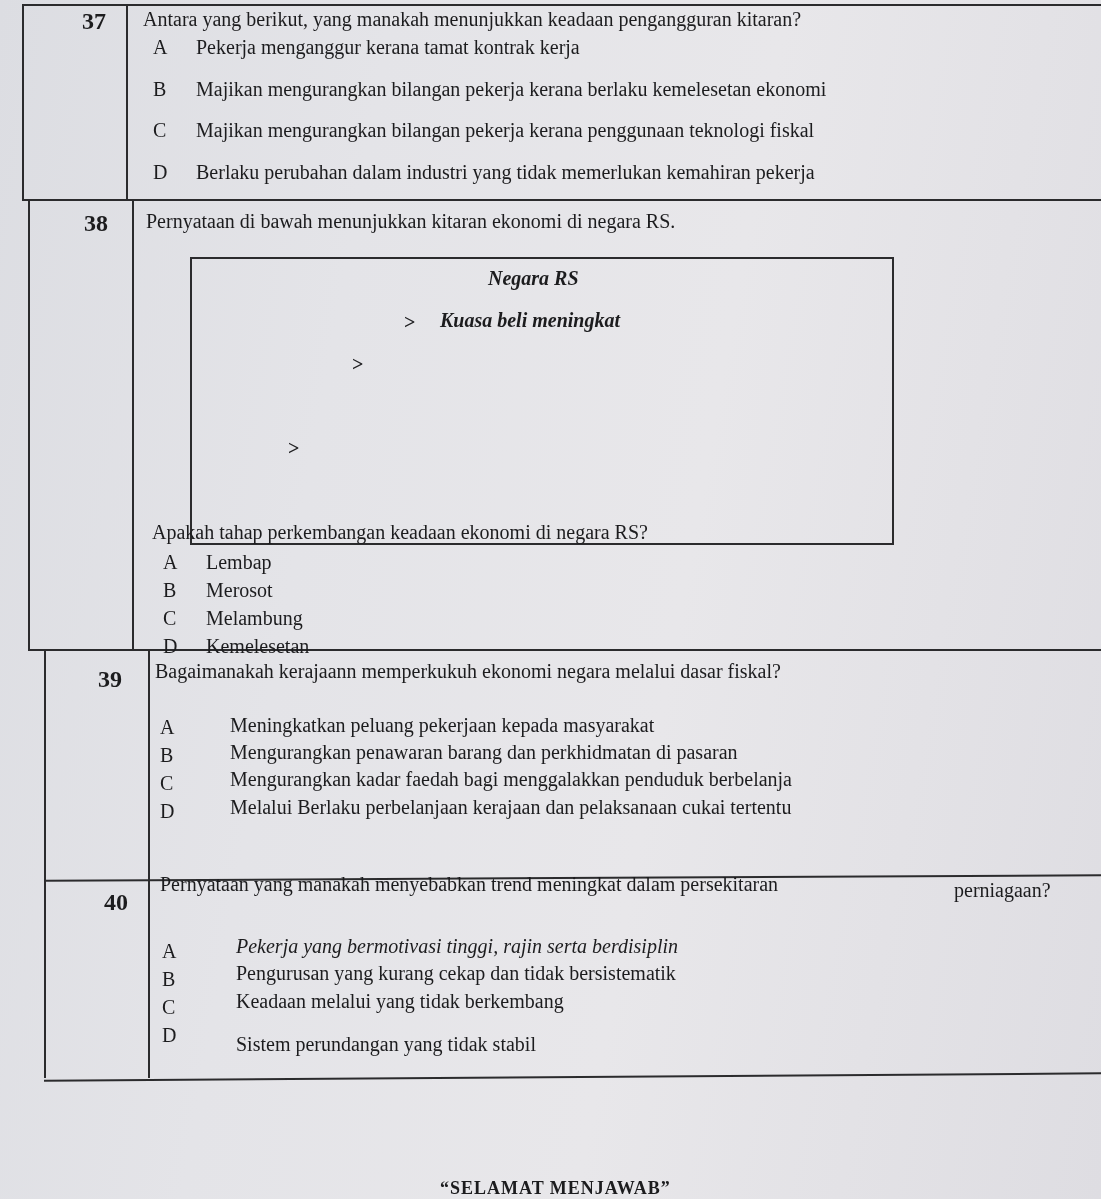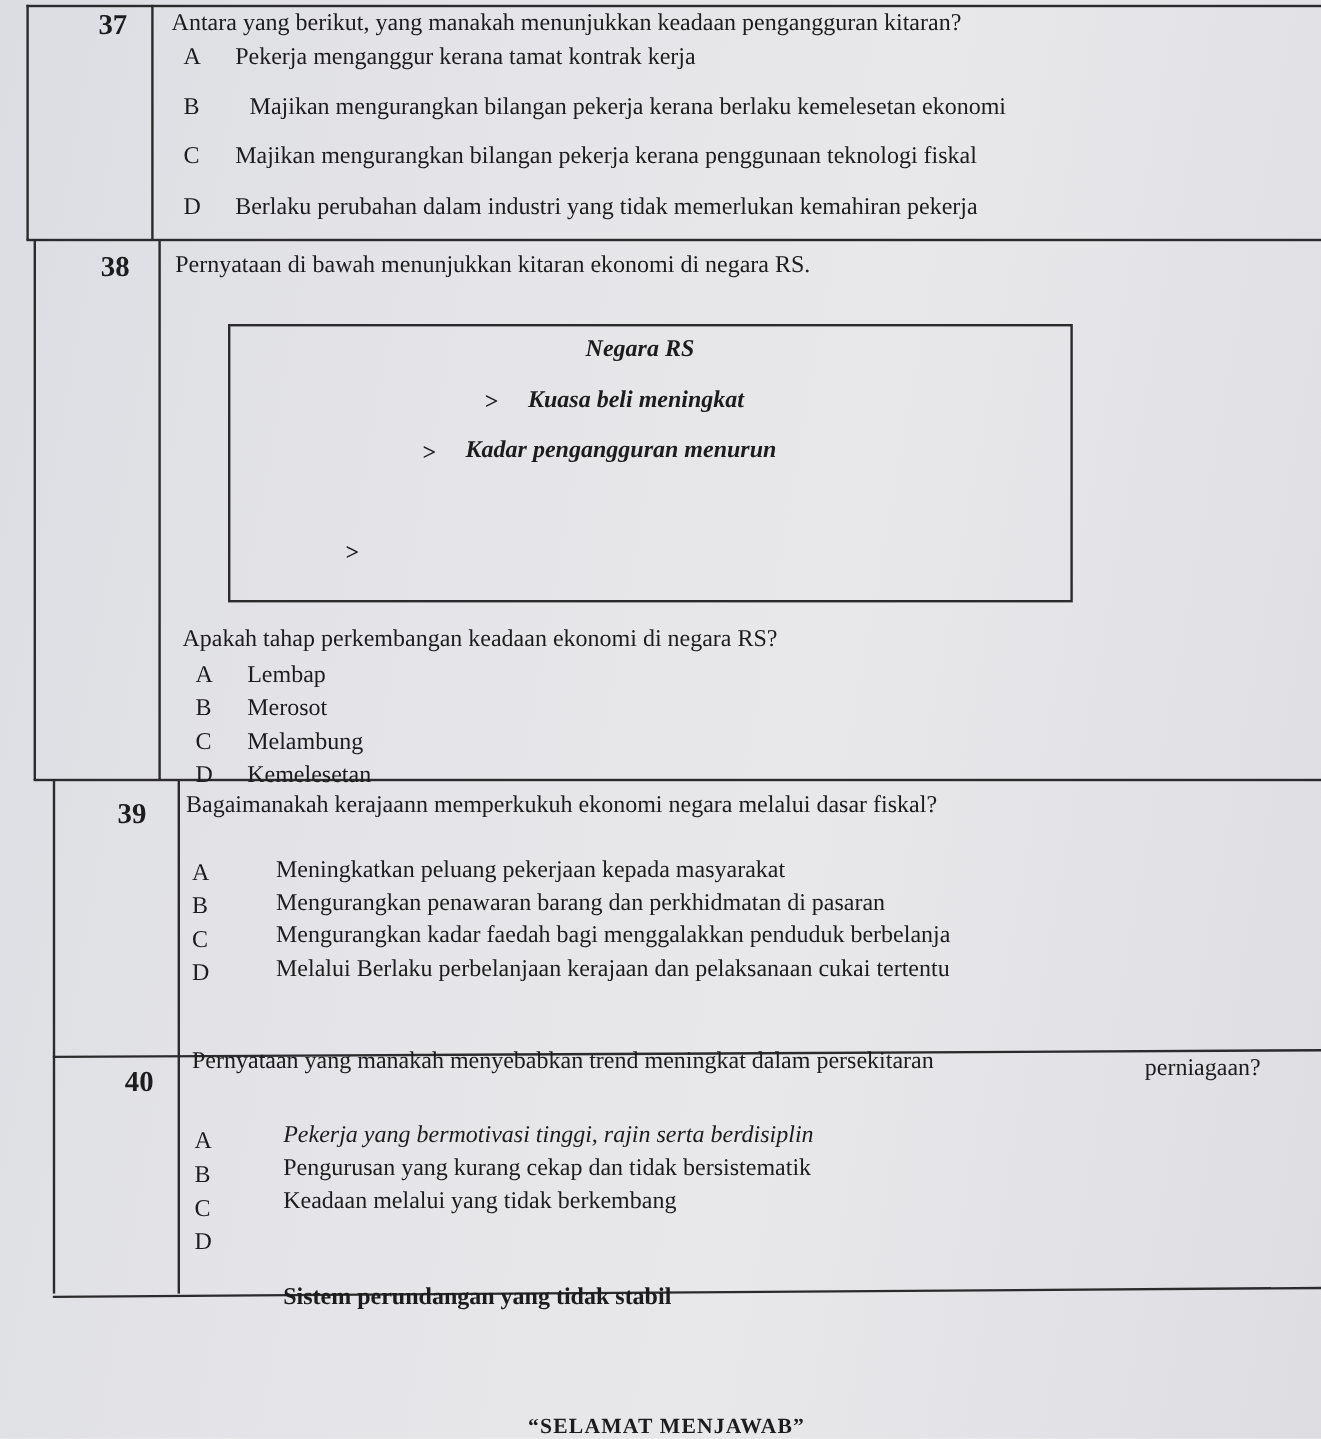--- a/index.html
+++ b/index.html
@@ -8,21 +8,21 @@
     background: linear-gradient(100deg, #dcdde2 0%, #e4e4e8 30%, #e8e7ea 60%, #dedde2 100%);
     font-family: "Liberation Serif", "DejaVu Serif", serif;
     color:#1c1c1e;
   }
   .line-h { position:absolute; height:2px; background:#2b2b2d; }
   .line-v { position:absolute; width:2px; background:#2b2b2d; }
   .num { position:absolute; font-weight:bold; font-size:24px;margin-left:48px; }
   .txt { position:absolute; font-size:20px; white-space:nowrap; }
   .opt-letter { position:absolute; font-size:20px; }
   .box {
-    position:absolute; left:190px; top:270px; width:704px; height:232px;
+    position:absolute; left:190px; top:257px; width:704px; height:288px;
     border:2px solid #2b2b2d; box-sizing:border-box;
   }
   .box .it { position:absolute; font-style:italic; font-weight:bold; font-size:20px; white-space:nowrap; }
   .footer { position:absolute; left:440px; top:1178px; font-weight:bold; font-size:18px; letter-spacing:1px; }
 </style>
 </head>
 <body>
 
 <div class="line-h" style="left:22px; top:4px; width:1079px;"></div>
 <div class="line-v" style="left:22px; top:4px; height:196px;"></div>
@@ -34,34 +34,33 @@
 <div class="line-h" style="left:22px; top:199px; width:1079px;"></div>
 <div class="line-h" style="left:28px; top:649px; width:1073px;"></div>
 <div class="line-h" style="left:44px; top:877px; width:1057px; transform:rotate(-0.3deg);"></div>
 <div class="line-h" style="left:44px; top:1076px; width:1057px; transform:rotate(-0.4deg);"></div>
 
 <div class="num" style="left:34px; top:8px;">37</div>
 <div class="txt" style="left:143px; top:8px;">Antara yang berikut, yang manakah menunjukkan keadaan pengangguran kitaran?</div>
 <div class="opt-letter" style="left:153px; top:36px;">A</div>
 <div class="txt" style="left:196px; top:36px;">Pekerja menganggur kerana tamat kontrak kerja</div>
 <div class="opt-letter" style="left:153px; top:78px;">B</div>
-<div class="txt" style="left:208px; top:78px;">Majikan mengurangkan bilangan pekerja kerana berlaku kemelesetan ekonomi</div>
+<div class="txt" style="left:196px; top:78px;">Majikan mengurangkan bilangan pekerja kerana berlaku kemelesetan ekonomi</div>
 <div class="opt-letter" style="left:153px; top:119px;">C</div>
 <div class="txt" style="left:196px; top:119px;">Majikan mengurangkan bilangan pekerja kerana penggunaan teknologi fiskal</div>
 <div class="opt-letter" style="left:153px; top:161px;">D</div>
 <div class="txt" style="left:196px; top:161px;">Berlaku perubahan dalam industri yang tidak memerlukan kemahiran pekerja</div>
 
 <div class="num" style="left:36px; top:210px;">38</div>
 <div class="txt" style="left:146px; top:210px;">Pernyataan di bawah menunjukkan kitaran ekonomi di negara RS.</div>
 <div class="box">
   <div class="it" style="left:296px; top:8px;">Negara RS</div>
   <div class="it" style="left:212px; top:52px; font-style:normal;">&gt;</div>
   <div class="it" style="left:248px; top:50px;">Kuasa beli meningkat</div>
   <div class="it" style="left:160px; top:94px; font-style:normal;">&gt;</div>
-  <div class="it" style="left:196px; top:92px;">Kadar pengangguran menurun</div>
   <div class="it" style="left:96px; top:178px; font-style:normal;">&gt;</div>
 </div>
 <div class="txt" style="left:152px; top:521px;">Apakah tahap perkembangan keadaan ekonomi di negara RS?</div>
 <div class="opt-letter" style="left:163px; top:551px;">A</div>
 <div class="txt" style="left:206px; top:551px;">Lembap</div>
 <div class="opt-letter" style="left:163px; top:579px;">B</div>
 <div class="txt" style="left:206px; top:579px;">Merosot</div>
 <div class="opt-letter" style="left:163px; top:607px;">C</div>
 <div class="txt" style="left:206px; top:607px;">Melambung</div>
 <div class="opt-letter" style="left:163px; top:635px;">D</div>
@@ -81,15 +80,15 @@
 <div class="num" style="left:56px; top:889px;">40</div>
 <div class="txt" style="left:160px; top:873px;">Pernyataan yang manakah menyebabkan trend meningkat dalam persekitaran</div>
 <div class="txt" style="left:954px; top:879px;">perniagaan?</div>
 <div class="opt-letter" style="left:162px; top:940px;">A</div>
 <div class="txt" style="left:236px; top:935px;font-style:italic;">Pekerja yang bermotivasi tinggi, rajin serta berdisiplin</div>
 <div class="opt-letter" style="left:162px; top:968px;">B</div>
 <div class="txt" style="left:236px; top:962px;">Pengurusan yang kurang cekap dan tidak bersistematik</div>
 <div class="opt-letter" style="left:162px; top:996px;">C</div>
 <div class="txt" style="left:236px; top:990px;">Keadaan melalui yang tidak berkembang</div>
 <div class="opt-letter" style="left:162px; top:1024px;">D</div>
-<div class="txt" style="left:236px; top:1070px;font-weight:bold;">Sistem perundangan yang tidak stabil</div>
+<div class="txt" style="left:236px; top:1033px;">Sistem perundangan yang tidak stabil</div>
 
 <div class="footer">“SELAMAT MENJAWAB”</div>
 
 </body></html>

